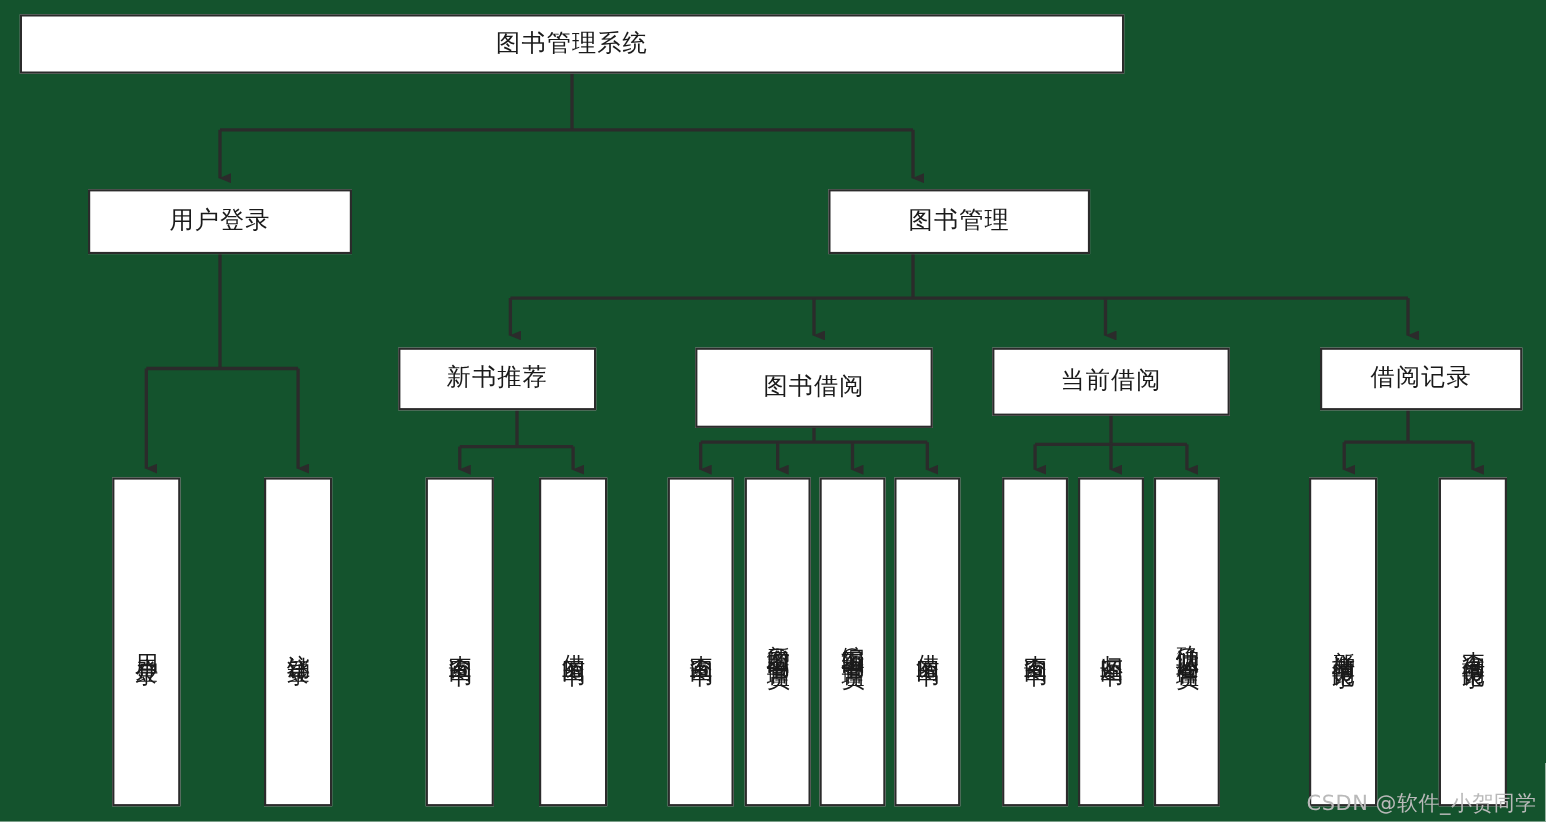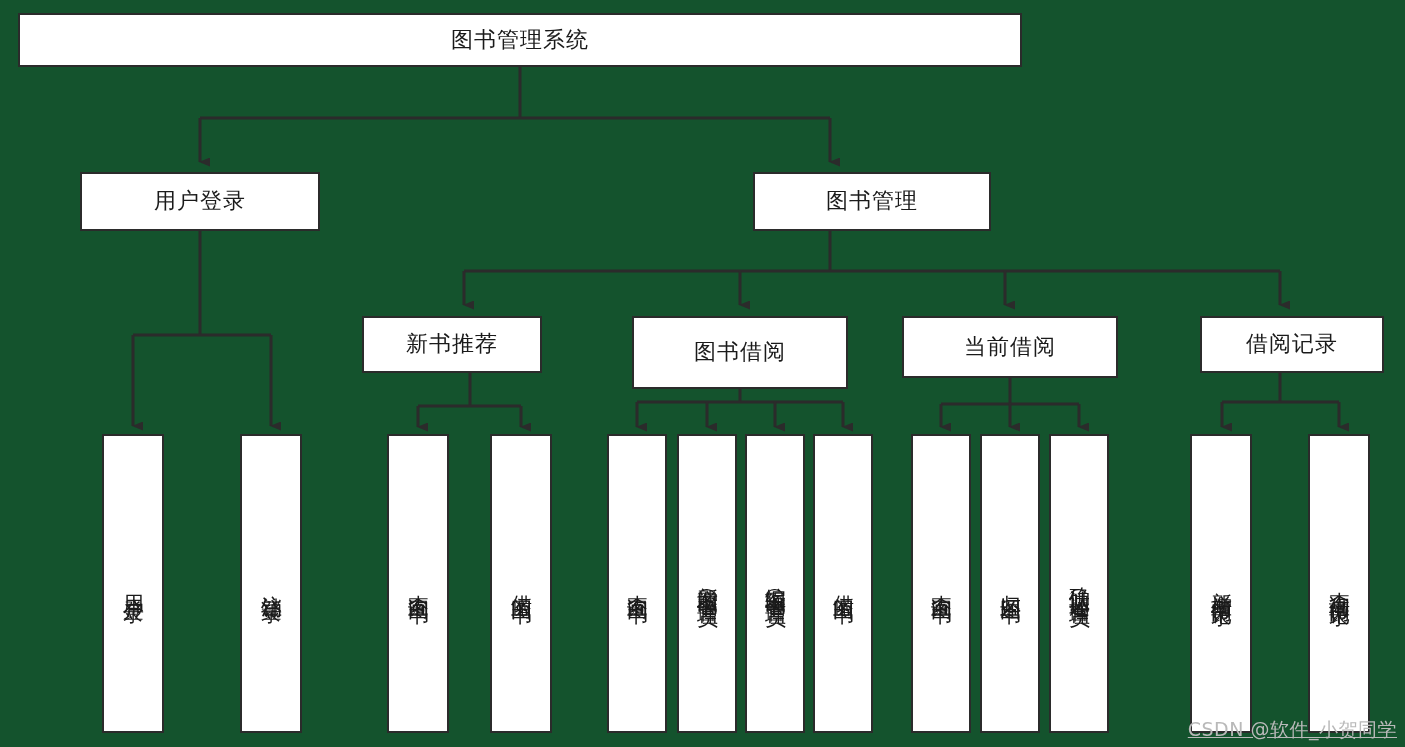--- a/index.html
+++ b/index.html
@@ -63,21 +63,20 @@
   #watermark {
     position: absolute;
     right: 8px;
     bottom: 4px;
     font-size: 19px;
     color: #b9b9b9;
     z-index: 5;
     white-space: nowrap;
     letter-spacing: 0.5px;
     pointer-events: none;
-    text-decoration: underline;
   }
 </style>
 </head>
 <body>
 
 <div id="diagram-root">
 
   <svg id="svg-layer" viewBox="0 0 1405 747" xmlns="http://www.w3.org/2000/svg">
     <defs>
       <marker id="arrowhead" markerWidth="9" markerHeight="11" refX="4.5" refY="10" orient="auto" markerUnits="userSpaceOnUse">

